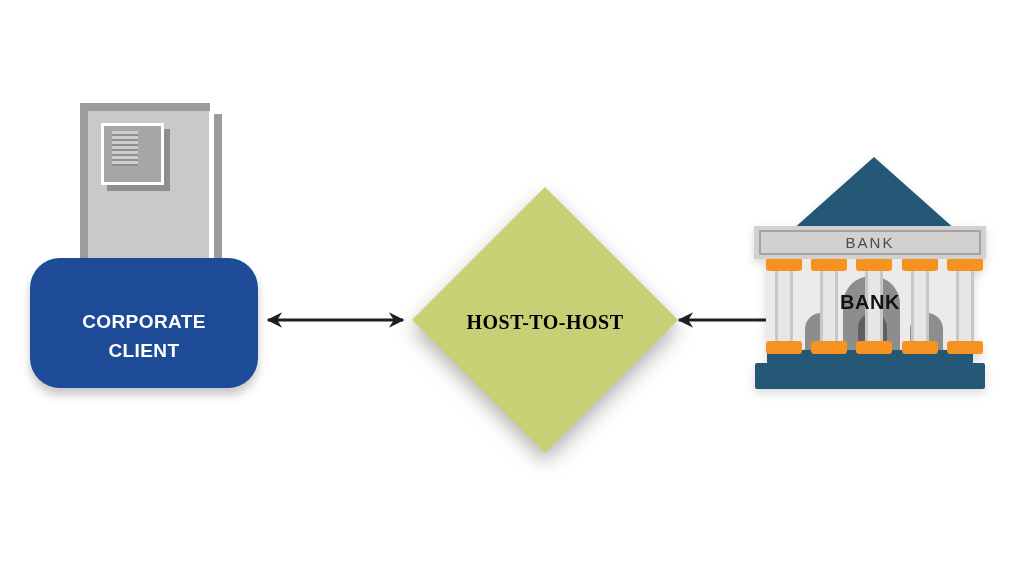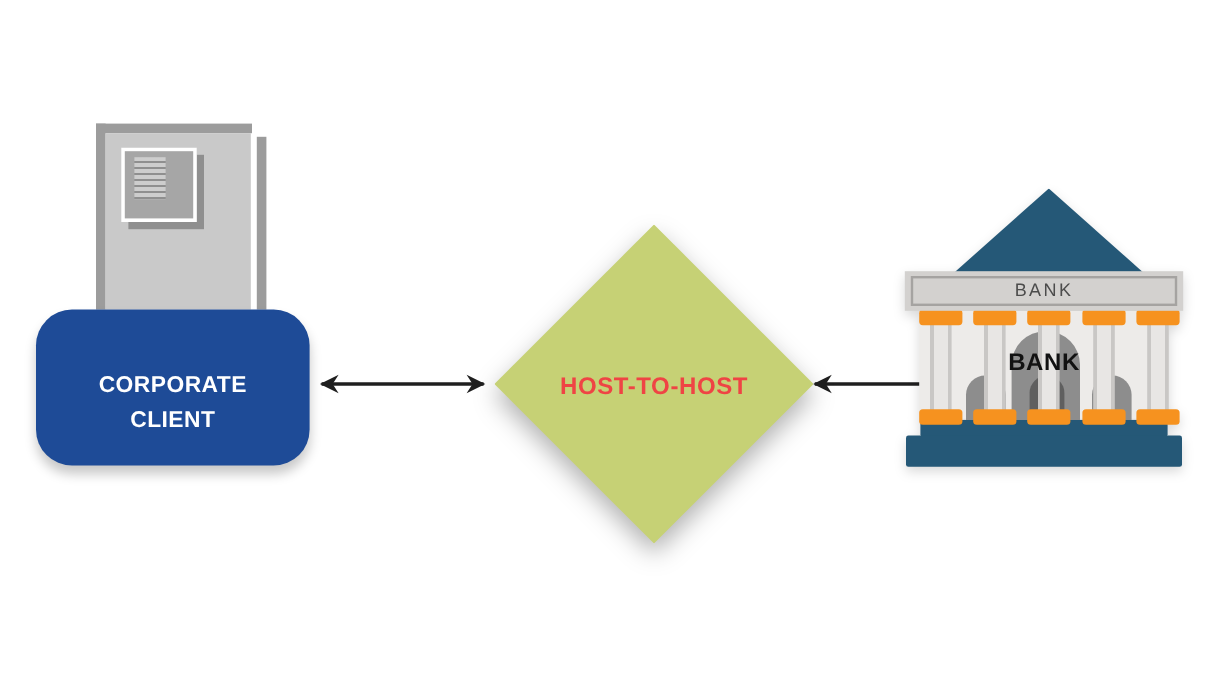--- a/index.html
+++ b/index.html
@@ -33,21 +33,21 @@
   }
 
   
   .diamond-wrap{position:absolute;left:412px;top:187px;width:266px;height:266px;
     filter:drop-shadow(0 9px 10px rgba(0,0,0,0.30));}
   .diamond{width:266px;height:266px;background:var(--host-green,#C6D175);
     clip-path:polygon(50% 0,100% 50%,50% 100%,0 50%);}
   .diamond-label{
     position:absolute;left:0;top:0;width:266px;height:266px;
     display:flex;align-items:center;justify-content:center;padding-top:5px;
-    font-weight:bold;font-size:20px;letter-spacing:0.5px;color:#ef4444;
+    font-weight:bold;font-size:20px;letter-spacing:0.5px;color:#000000;font-family:Liberation Serif, serif;
   }
 
   
   .connectors{position:absolute;left:0;top:0;pointer-events:none;}
   .connectors line{stroke:var(--arrow-black,#1f1f1f);stroke-width:3;}
 
   
   .bank{position:absolute;left:752px;top:155px;width:236px;height:236px;
     filter:drop-shadow(0 4px 5px rgba(0,0,0,0.15));}
   .bank *{position:absolute;}

